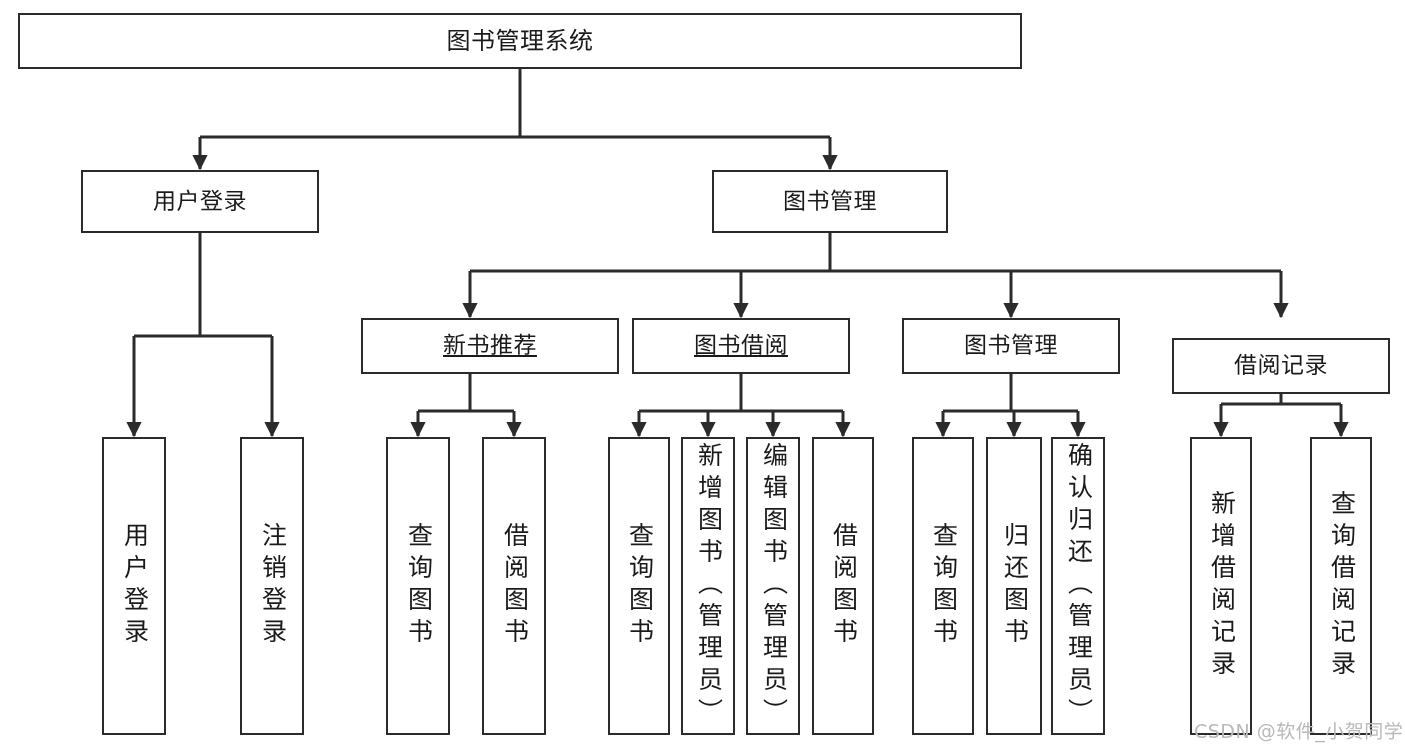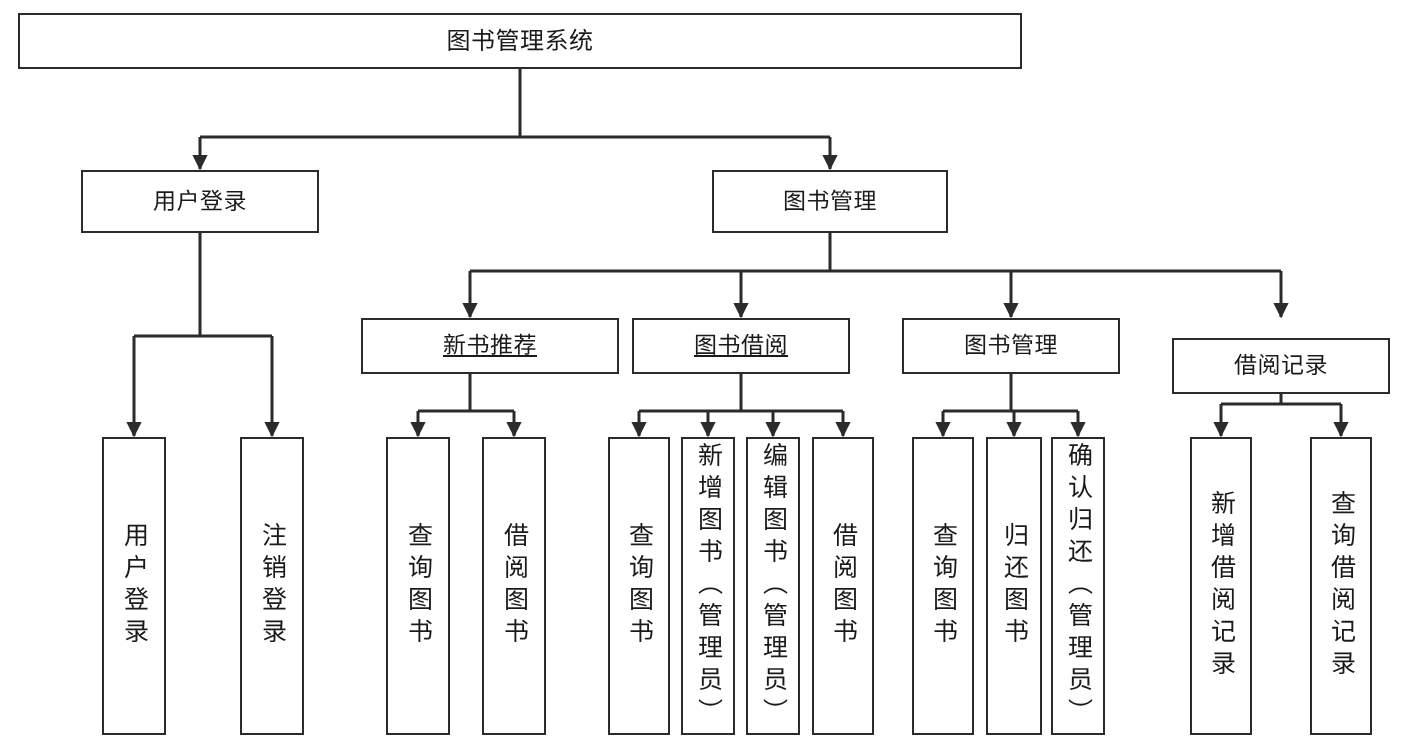--- a/index.html
+++ b/index.html
@@ -182,14 +182,15 @@
         <span class="node-label">确认归还（管理员）</span>
       </div>
       <div class="node vert long" style="left: 1190px; top: 437px; width: 62px; height: 298px;">
         <span class="node-label">新增借阅记录</span>
       </div>
       <div class="node vert long" style="left: 1310px; top: 437px; width: 62px; height: 298px;">
         <span class="node-label">查询借阅记录</span>
       </div>
     </div>
 
+  <div class="watermark" style="left: 1194px; top: 716px;">CSDN @软件_小贺同学</div>
 
 </div>
 
 </body></html>

